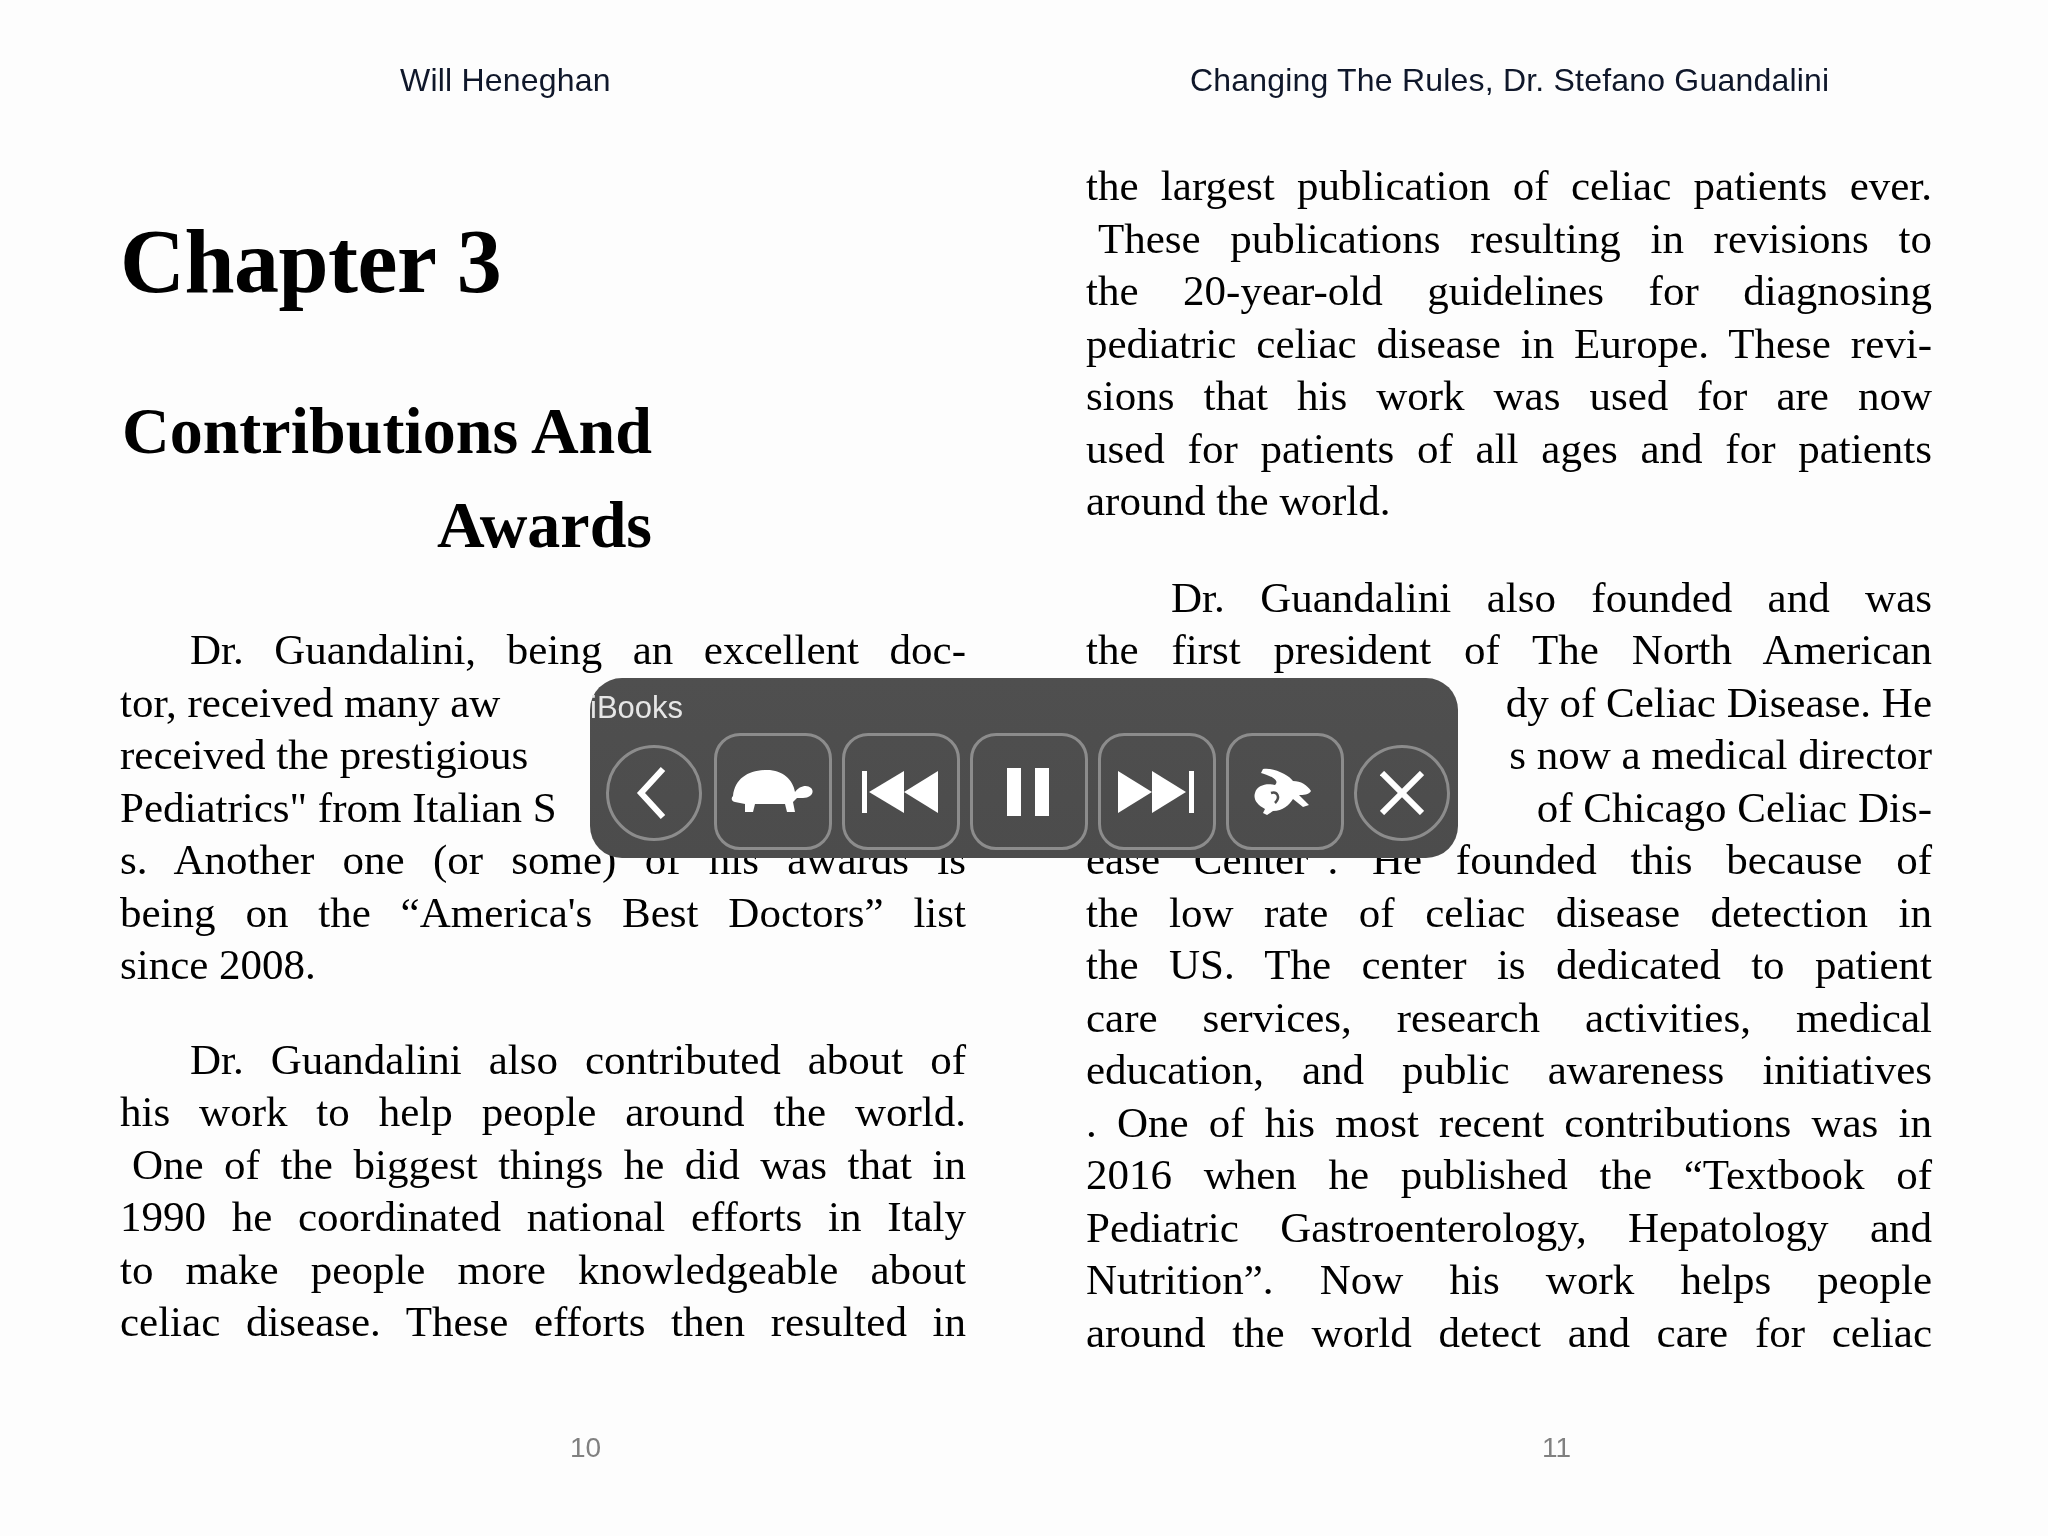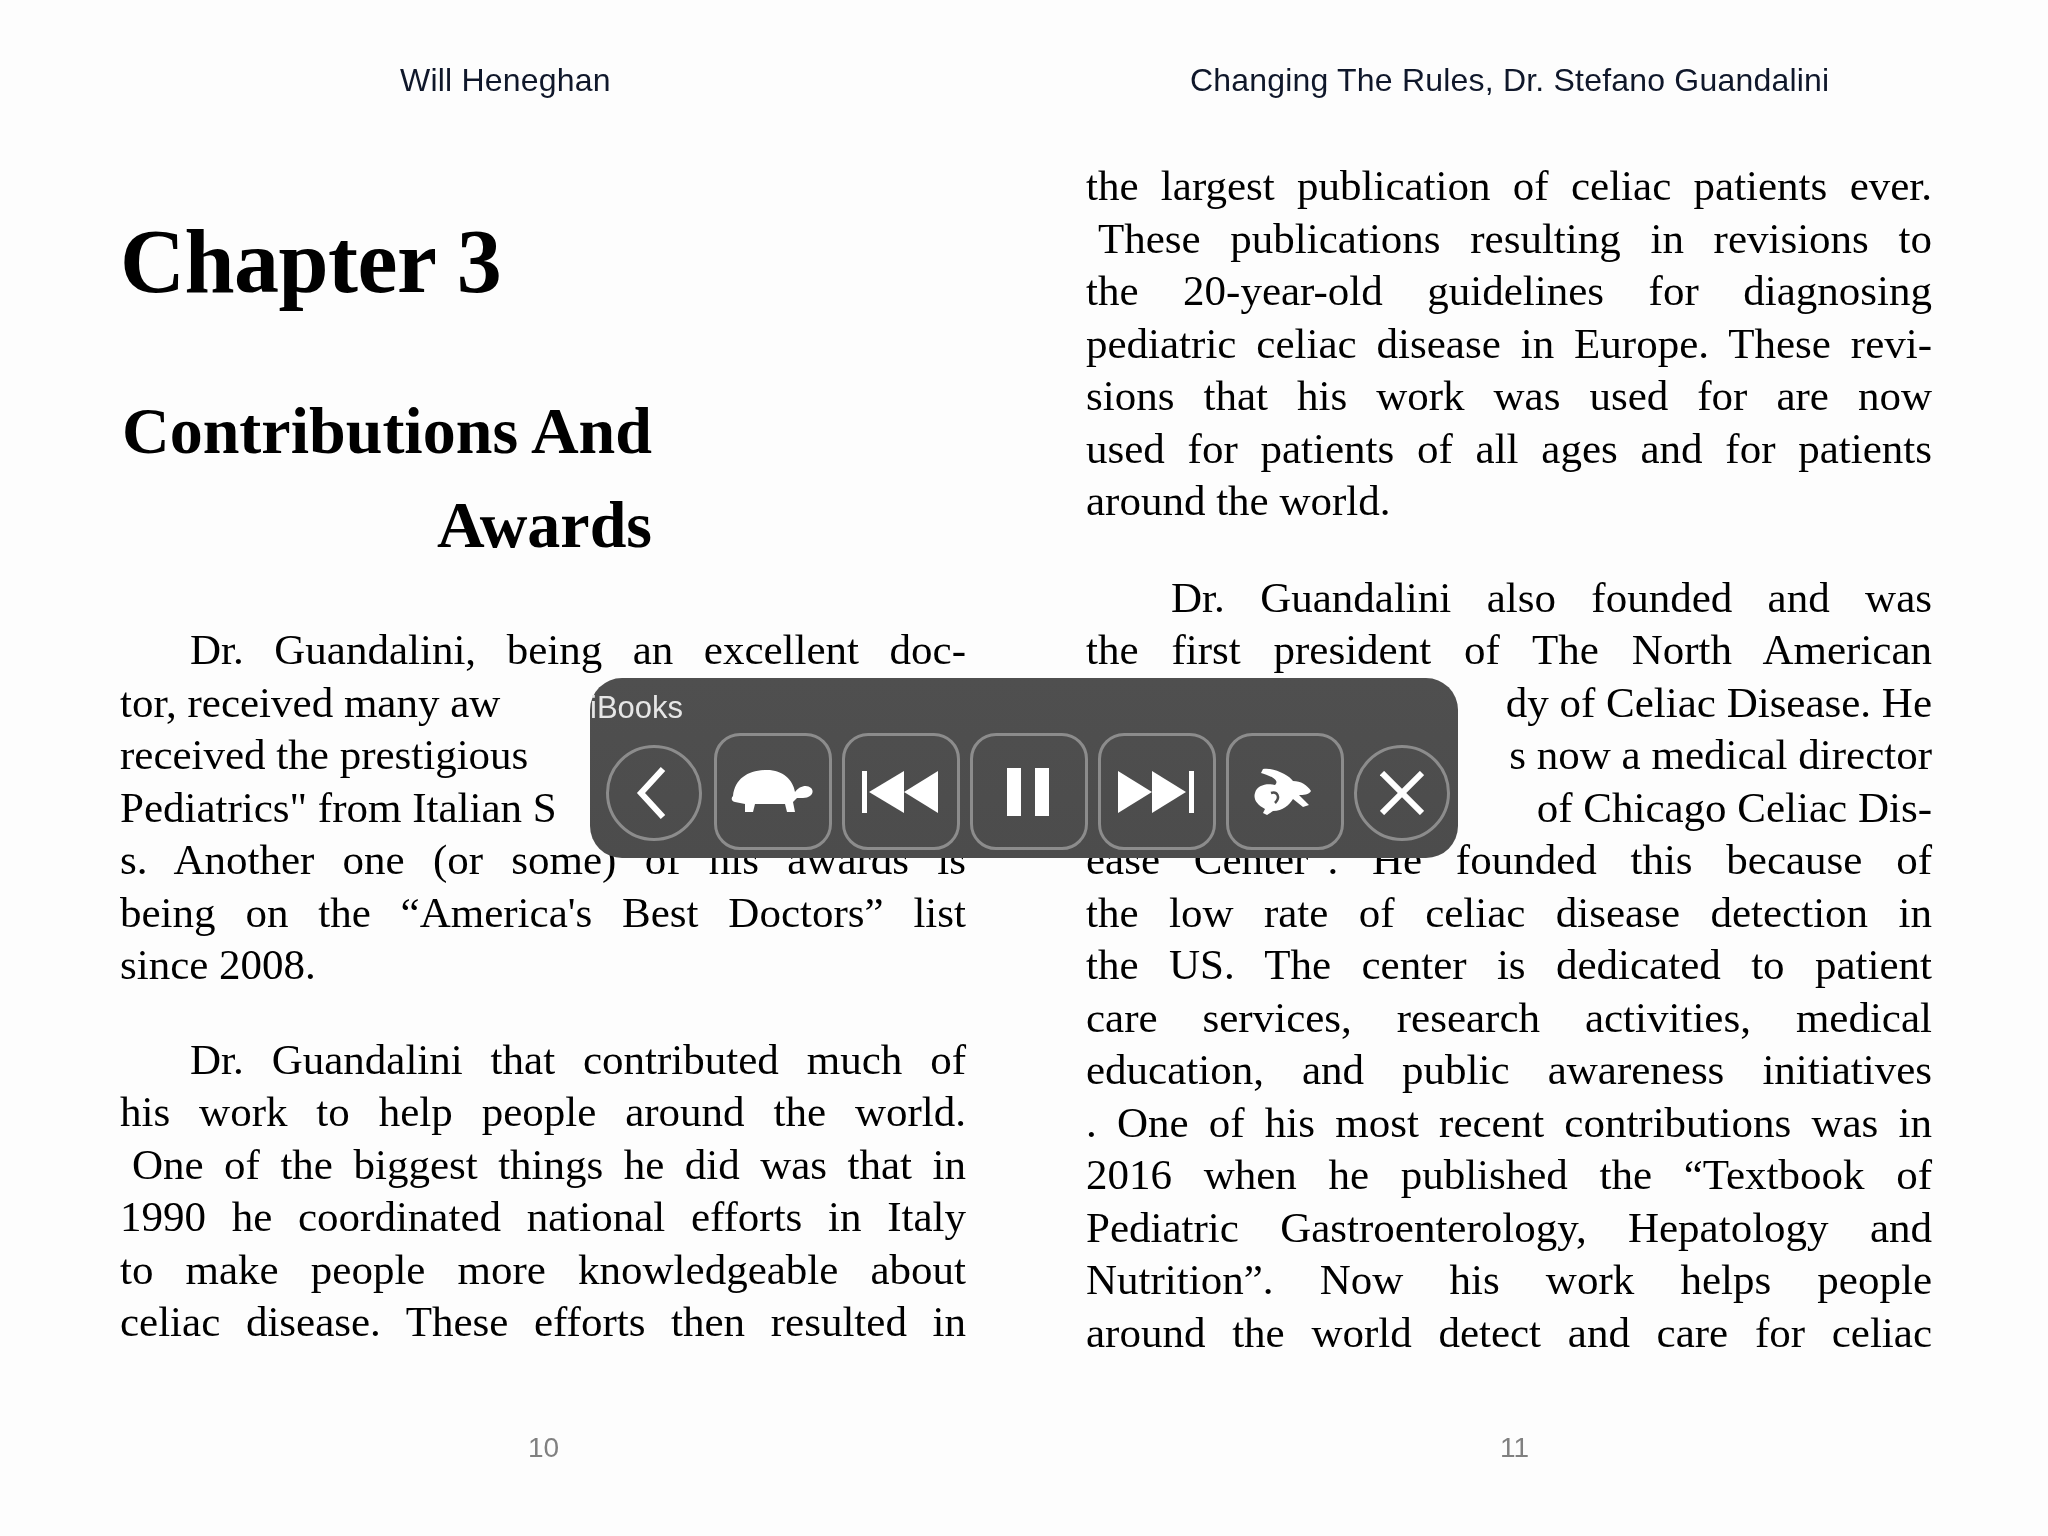--- a/index.html
+++ b/index.html
@@ -6,21 +6,21 @@
   body {
     width:2048px; height:1536px; position:relative; overflow:hidden;
     background:#fdfdfd;
   }
   .running-head {
     position:absolute; top:62px; font-family:"Liberation Sans", sans-serif;
     font-size:32px; color:#0f172a; letter-spacing:0.2px; white-space:nowrap;
   }
   .page-num {
     position:absolute; top:1432px; font-family:"Liberation Sans", sans-serif;
-    font-size:28px; color:#808080;
+    font-size:28px; color:#808080;margin-left:42px;
   }
   .column {
     position:absolute; font-family:"Liberation Serif", serif; color:#000;
     font-size:43px; line-height:52.5px;
   }
   .line { display:block; white-space:nowrap; text-align:justify; text-align-last:justify; height:52.5px; }
   .line.last { text-align-last:left; }
   .line.indent { padding-left:70px; }
   .line.sp { padding-left:12px; }
   .chapter-title {
@@ -67,21 +67,21 @@
 
 <div class="column" style="left:120px; top:624px; width:846px;">
   <span class="line indent">Dr. Guandalini, being an excellent doc-</span>
   <span class="line last">tor, received many aw</span>
   <span class="line last">received the prestigious</span>
   <span class="line last">Pediatrics" from Italian S</span>
   <span class="line">s.  Another one (or some) of his awards is</span>
   <span class="line">being on the “America's Best Doctors” list</span>
   <span class="line last">since 2008.</span>
   <span class="gap"></span>
-  <span class="line indent">Dr. Guandalini that contributed much of</span>
+  <span class="line indent">Dr. Guandalini also contributed about of</span>
   <span class="line">his work to help people around the world.</span>
   <span class="line sp"> One of the biggest things he did was that in</span>
   <span class="line">1990 he coordinated national efforts in Italy</span>
   <span class="line">to make people more knowledgeable about</span>
   <span class="line">celiac disease.  These efforts then resulted in</span>
 </div>
 
 <div class="column" style="left:1086px; top:160px; width:846px;">
   <span class="line">the largest publication of celiac patients ever.</span>
   <span class="line sp"> These publications resulting in revisions to</span>

